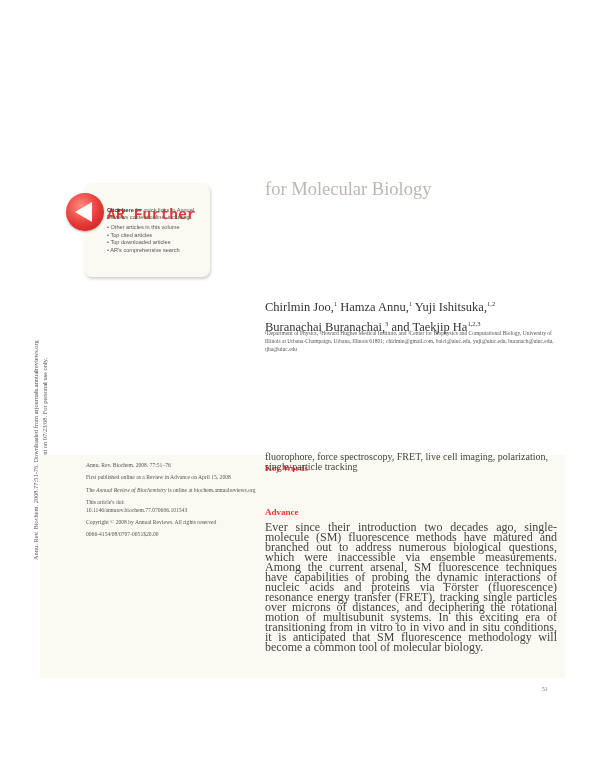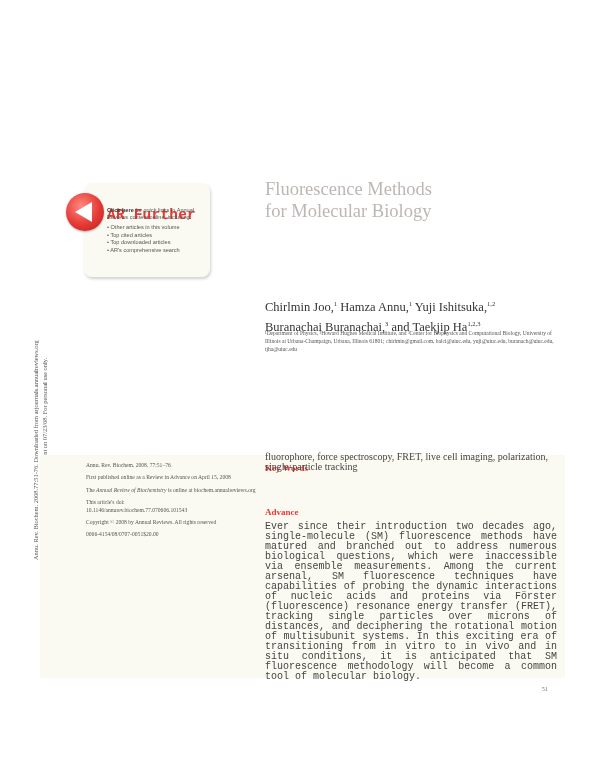--- a/index.html
+++ b/index.html
@@ -71,21 +71,21 @@
   .meta p { margin: 0 0 5px 0; }
   .section-head {
     position: absolute; left: 265px; font-size: 9px; font-weight: bold; color: #e53935; text-align: center;
   }
   .keywords {
     position: absolute; left: 265px; top: 452px; width: 290px;
     font-size: 10px; line-height: 9.6px; color: #444;
   }
   .abstract {
     position: absolute; left: 265px; top: 522px; width: 292px;
-    font-size: 10px; line-height: 10px; color: #444; text-align: justify; font-family: Liberation Mono, monospace;
+    font-size: 12px; line-height: 10px; color: #444; text-align: justify;
   }
   .pagenum {
     position: absolute; left: 542px; top: 686px; font-size: 5.5px; color: #666;
   }
 </style>
 </head>
 <body>
 
 <div class="side-note">
   <div>Annu. Rev. Biochem. 2008.77:51-76. Downloaded from arjournals.annualreviews.org</div>
@@ -101,21 +101,20 @@
   <span><b>Click here</b><span> for quick links to Annual Reviews content online, including:</span></span>
   <ul class="ar-list">
     <li>Other articles in this volume</li>
     <li>Top cited articles</li>
     <li>Top downloaded articles</li>
     <li>AR's comprehensive search</li>
   </ul>
 </div>
 
 <div class="title">
-  <div>Fluorescence Methods</div>
   <div>for Molecular Biology</div>
 </div>
 
 <div class="authors">
   <div>
     <span>Chirlmin Joo,</span><sup>1</sup>
     <span> Hamza Annu,</span><sup>1</sup>
     <span> Yuji Ishitsuka,</span><sup>1,2</sup>
   </div>
   <div>

